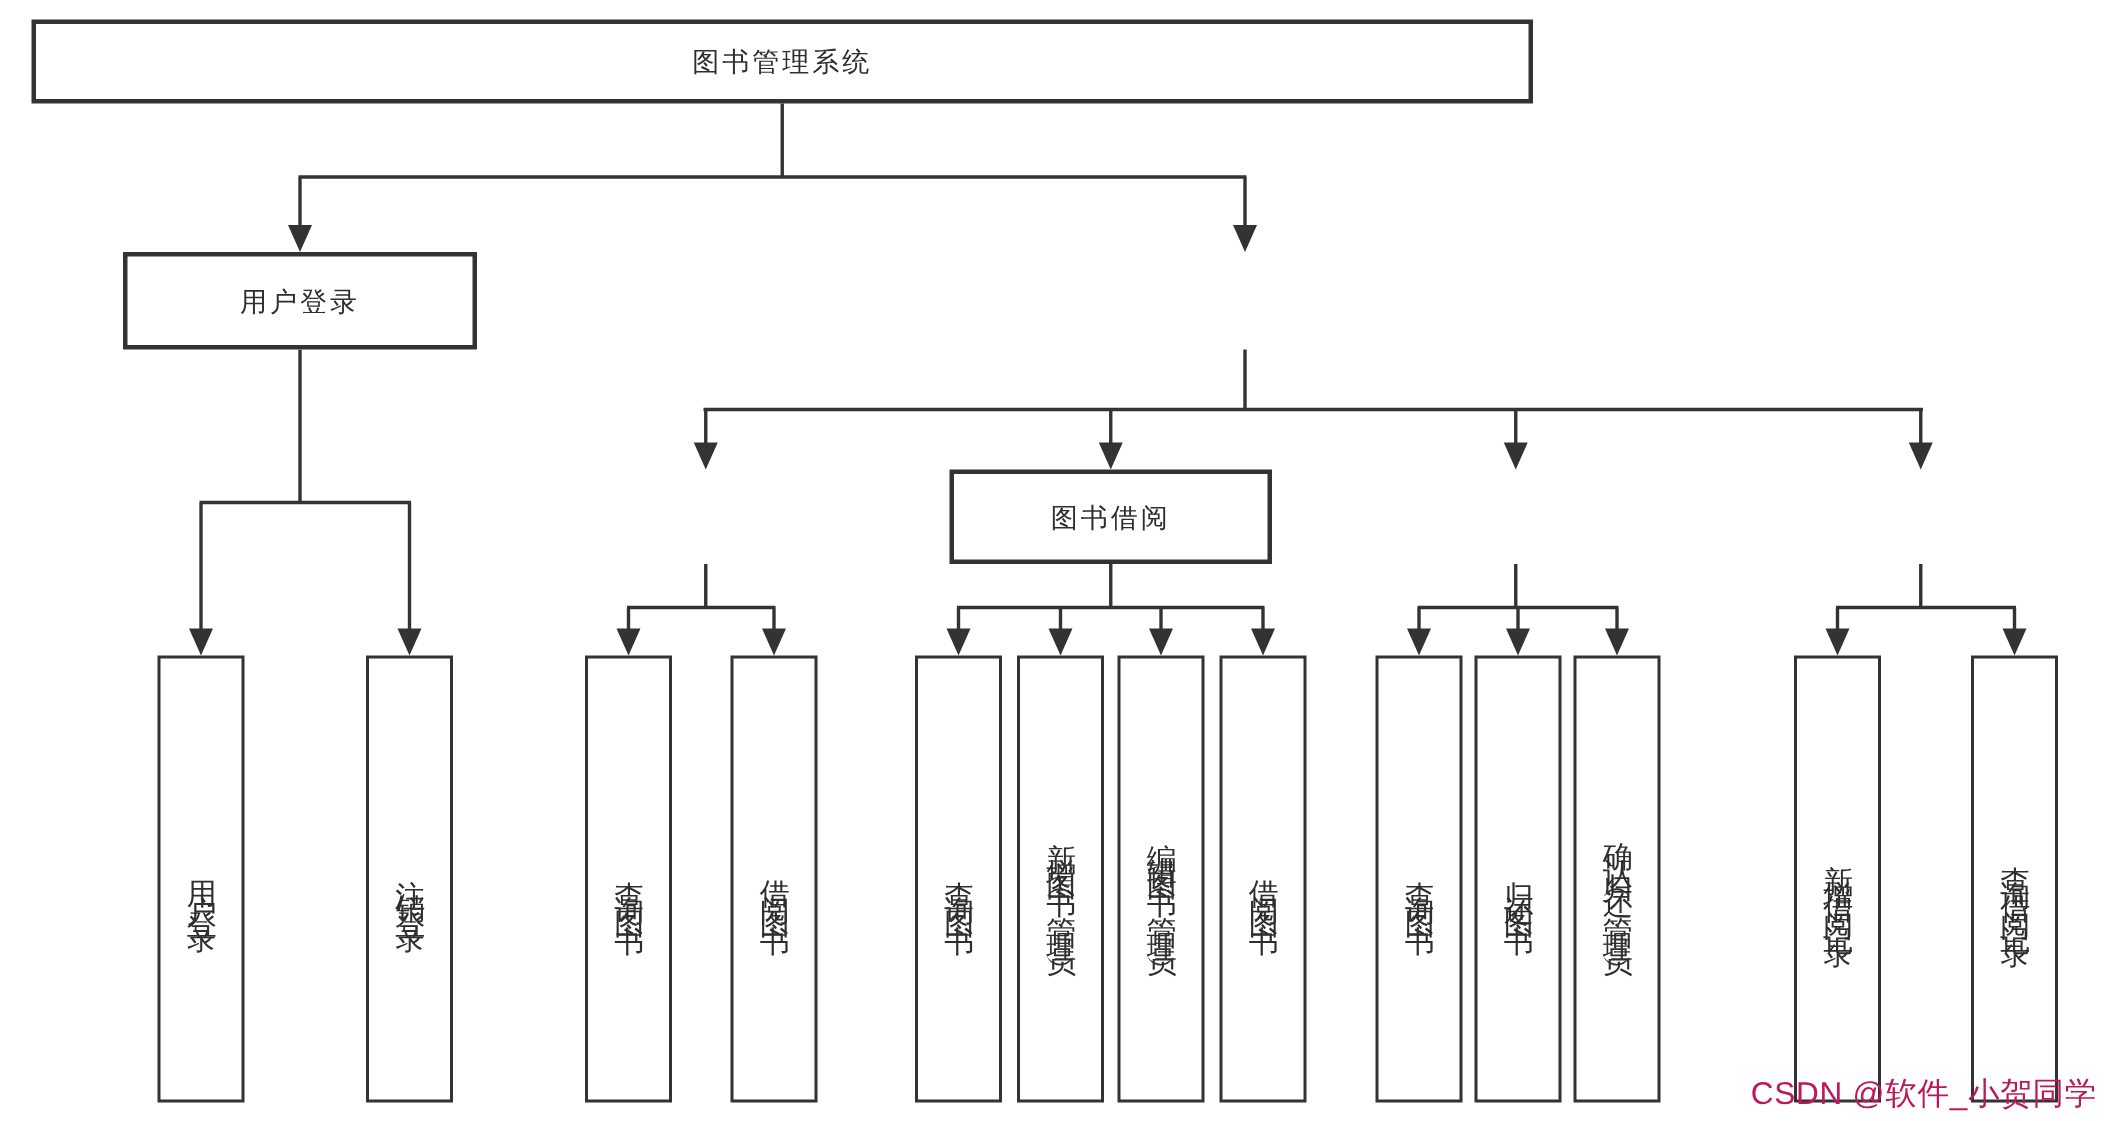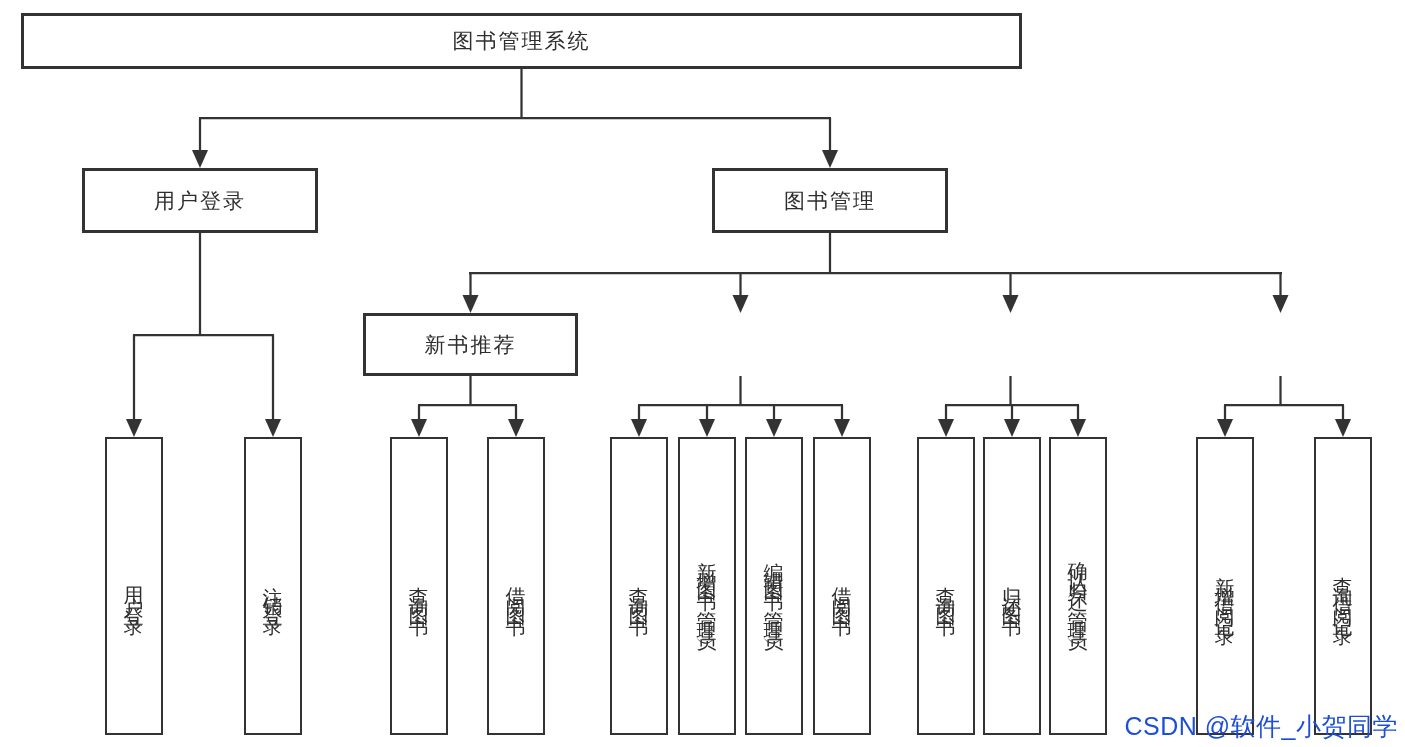--- a/index.html
+++ b/index.html
@@ -34,21 +34,21 @@
     position: absolute;
     box-sizing: border-box;
     background: #ffffff;
     border: 3px solid #333333;
     display: flex;
     align-items: center;
     justify-content: center;
     z-index: 2;
   }
   .hnode {
-    font-size: 21px;
+    font-size: 18px;
     letter-spacing: 2px;
     white-space: nowrap;
   }
   .root-node   { left: 21px;  top: 13px;  width: 1001px; height: 56px; }
   .l2-0        { left: 82px;  top: 168px; width: 236px;  height: 65px; }
   .l2-1        { left: 712px; top: 168px; width: 236px;  height: 65px; }
   .l3          { top: 313px;  width: 215px; height: 63px; }
   .leaf {
     top: 437px;
     width: 58px;
@@ -61,23 +61,23 @@
     font-size: 20px;
     line-height: 1.1;
     letter-spacing: 10px;
     margin-bottom: -10px;
     white-space: nowrap;
   }
   .watermark {
     position: absolute;
     right: 7px;
     bottom: 4px;
-    font-size: 25px;
+    font-size: 21px;
     letter-spacing: 0.5px;
-    color: #1d4ed8;
+    color: #be185d;
     z-index: 5;
     white-space: nowrap;
   }
 </style>
 </head>
 <body>
 
 <div class="canvas">
 
   <svg class="connectors" viewBox="0 0 1405 747">
@@ -123,26 +123,23 @@
     </g>
   </svg>
 
   <div class="node hnode root-node">
     <span>图书管理系统</span>
   </div>
 
   <div class="node hnode l2-0">
     <span>用户登录</span>
   </div>
-  <div class="node hnode l2-1">
-    <span>图书管理</span>
-  </div>
 
-  <div class="node hnode l3" style="left:363px">
-    <span>新书推荐</span>
+  <div class="node hnode l3" style="left:633px">
+    <span>图书借阅</span>
   </div>
 
   <div class="node leaf" style="left:105px">
     <span>用户登录</span>
   </div>
   <div class="node leaf" style="left:244px">
     <span>注销登录</span>
   </div>
 
   <div class="node leaf" style="left:390px">

